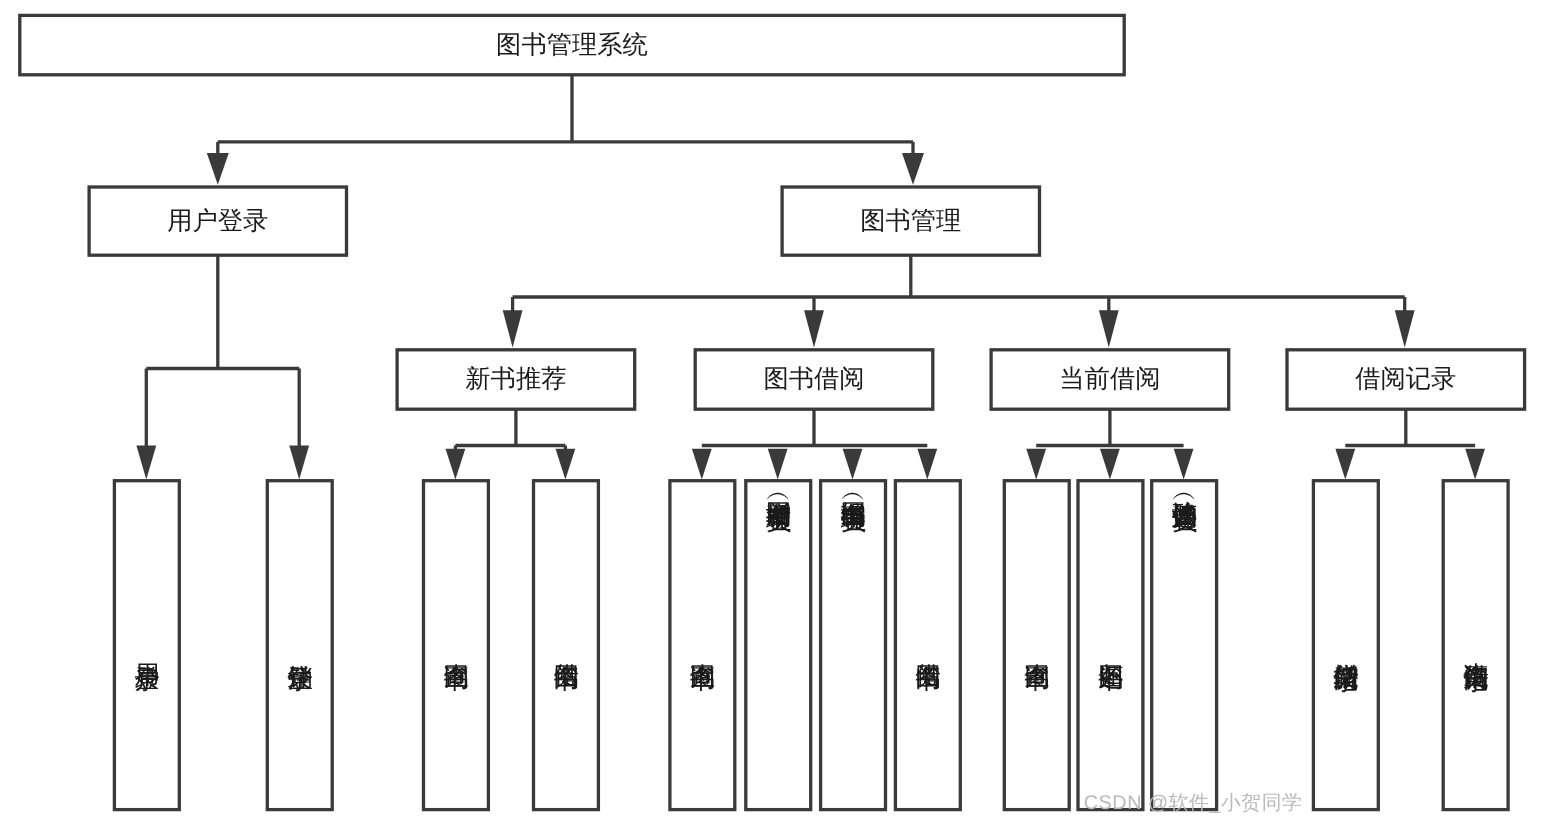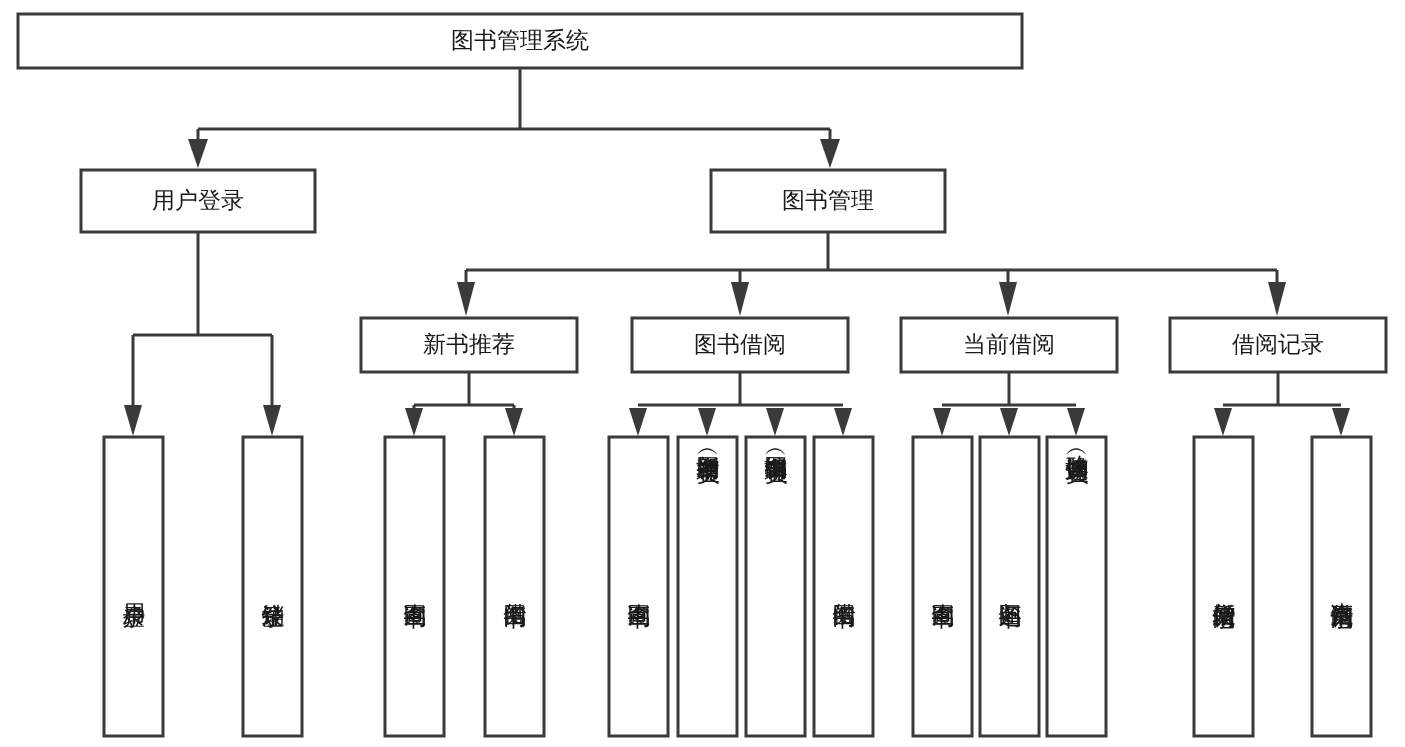--- a/index.html
+++ b/index.html
@@ -211,14 +211,15 @@
     <span class="vert-label">确认归还（管理员）</span>
   </div>
 
   <div class="vert-label-box" style="left:1194px; top:437px; width:59px; height:299px;">
     <span class="vert-label">新增借阅记录</span>
   </div>
   <div class="vert-label-box" style="left:1312px; top:437px; width:59px; height:299px;">
     <span class="vert-label">查询借阅记录</span>
   </div>
 
+  <div class="watermark">CSDN @软件_小贺同学</div>
 
 </div>
 
 </body></html>

